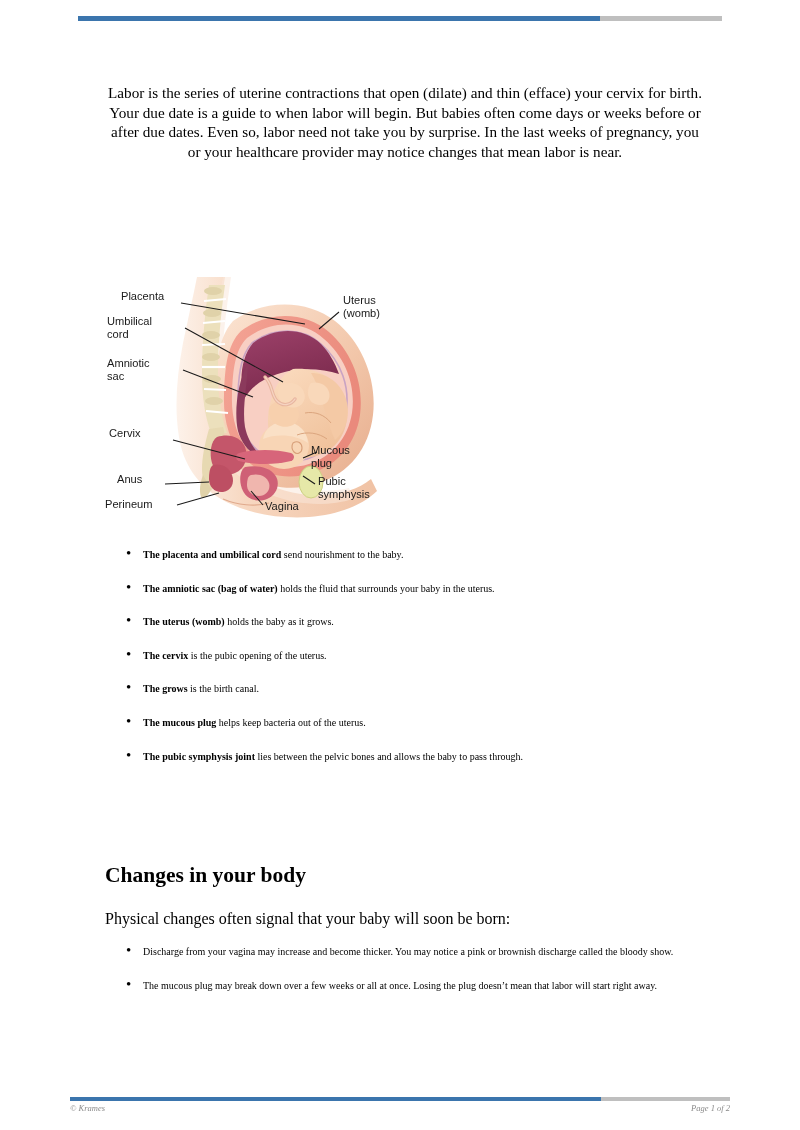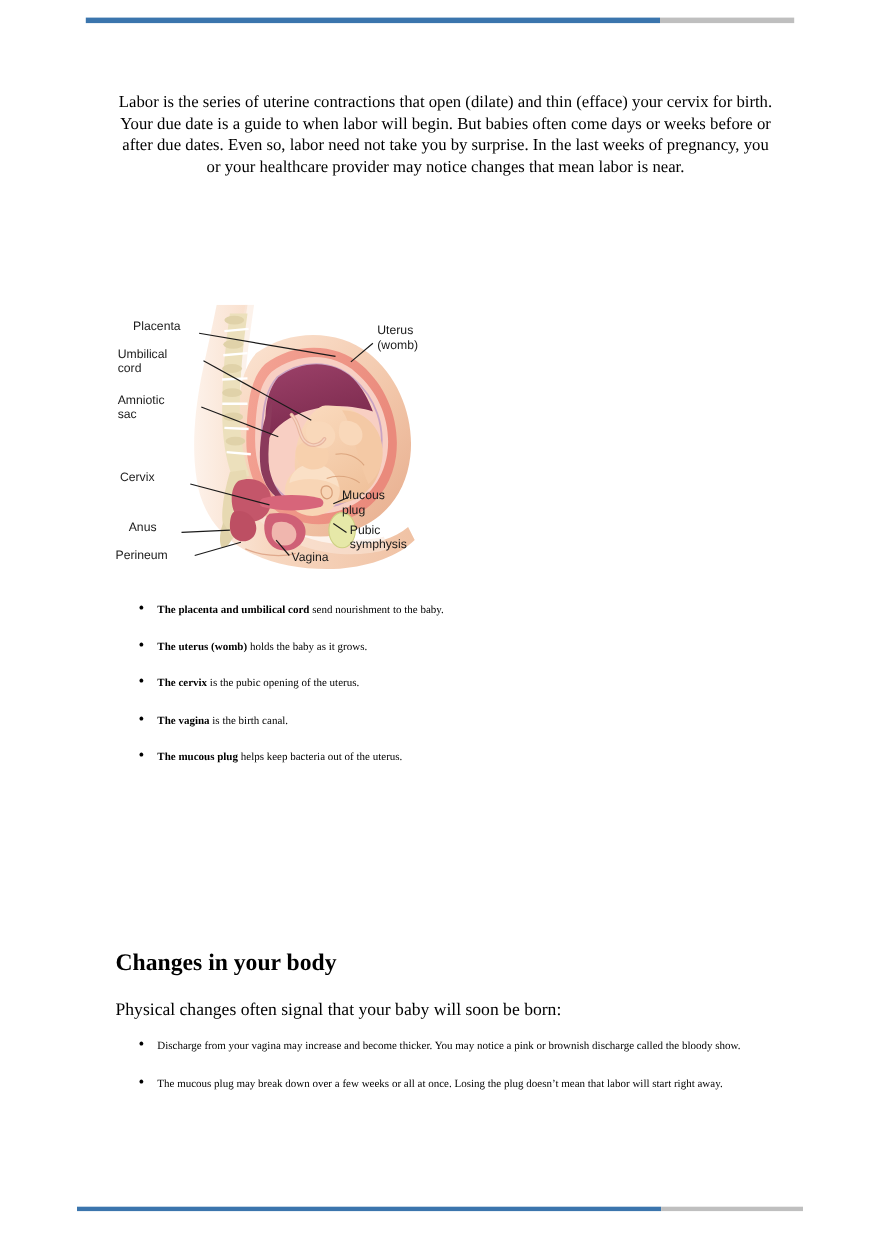--- a/index.html
+++ b/index.html
@@ -373,31 +373,37 @@
         <text class="fig-label" x="206" y="190">plug</text>
         <text class="fig-label" x="213" y="208">Pubic</text>
         <text class="fig-label" x="213" y="221">symphysis</text>
         <text class="fig-label" x="160" y="233">Vagina</text>
       </g>
     </svg>
   </div>
 
   <ul class="anatomy-list" id="anatomy-list">
       <li><span class="lead">The placenta and umbilical cord</span><span> send nourishment to the baby.</span></li>
+      <li><span class="lead">The amniotic sac (bag of water)</span><span> holds the fluid that surrounds your baby in the uterus.</span></li>
       <li><span class="lead">The uterus (womb)</span><span> holds the baby as it grows.</span></li>
       <li><span class="lead">The cervix</span><span> is the pubic opening of the uterus.</span></li>
-      <li><span class="lead">The vagina</span><span> is the birth canal.</span></li>
+      <li><span class="lead">The grows</span><span> is the birth canal.</span></li>
       <li><span class="lead">The mucous plug</span><span> helps keep bacteria out of the uterus.</span></li>
+      <li><span class="lead">The pubic symphysis joint</span><span> lies between the pelvic bones and allows the baby to pass through.</span></li>
     </ul>
 
   <h2 class="section-heading">Changes in your body</h2>
   <p class="section-intro">Physical changes often signal that your baby will soon be born:</p>
   <ul class="changes-list" id="changes-list">
       <li><span>Discharge from your vagina may increase and become thicker. You may notice a pink or brownish discharge called the bloody show.</span></li>
       <li><span>The mucous plug may break down over a few weeks or all at once. Losing the plug doesn’t mean that labor will start right away.</span></li>
     </ul>
 
   <div class="footer-rule">
     <div class="seg-blue"></div>
     <div class="seg-gray"></div>
   </div>
+  <div class="footer-text">
+    <span>© Krames</span>
+    <span>Page 1 of 2</span>
+  </div>
 
 </div>
 
 </body></html>

